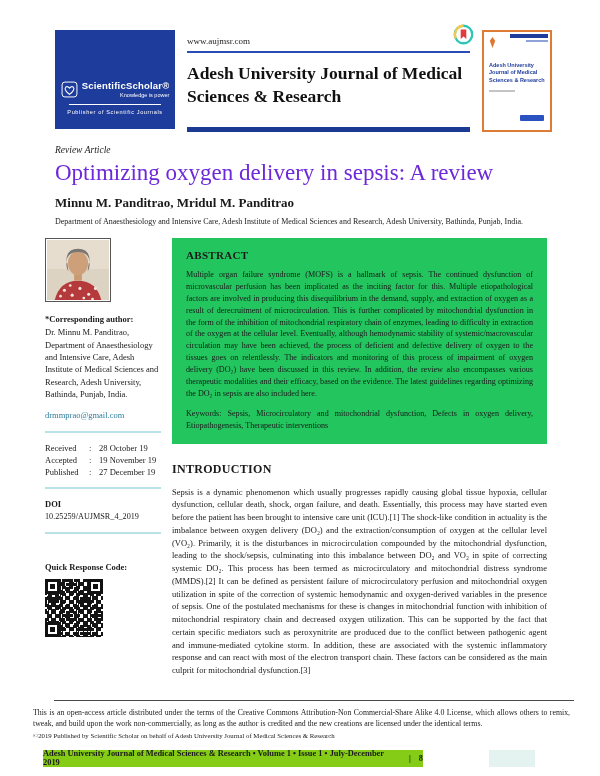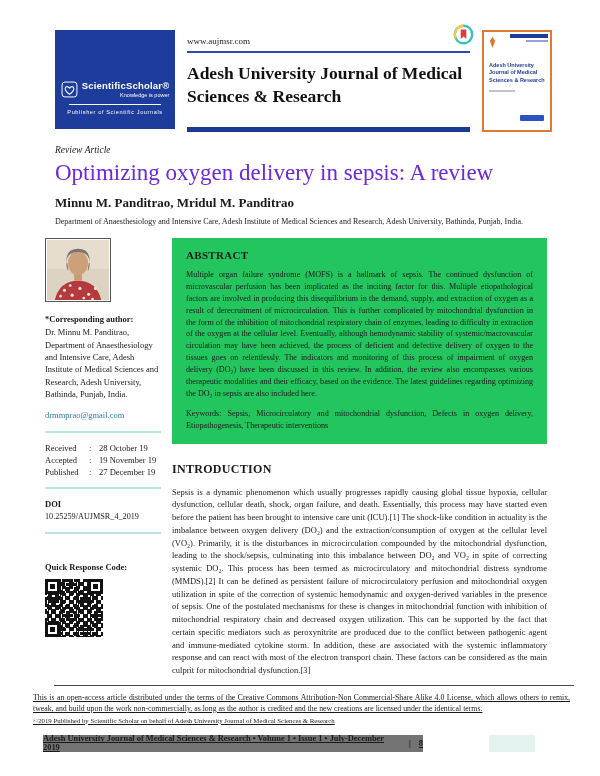--- a/index.html
+++ b/index.html
@@ -68,26 +68,26 @@
   .main-col { flex:1; }
   .abstract-box { background:#22c55e; padding:11px 14px 12px; }
   .abstract-heading { font-size:11px; font-weight:bold; letter-spacing:.3px; }
   .abstract-text { font-size:8.1px; line-height:1.47; text-align:justify; margin-top:8px; }
   .keywords-line { font-size:8.1px; line-height:1.47; margin-top:8px; text-align:justify; }
   .keywords-label { font-weight:normal; }
   .intro-heading { font-size:12px; font-weight:bold; margin-top:18px; letter-spacing:.3px; }
   .para { font-size:8.5px; line-height:1.5; text-align:justify; margin-top:9px; }
 
   
-  .foot { margin-top:1px;text-decoration:underline; }
+  .foot { margin-top:16px; }
   .foot-rule { height:1px; background:#4a4a4a; margin:0 26px 0 54px; }
   .license { font-size:7.8px; line-height:1.4; margin:7px 30px 0 33px; text-align:justify; }
   .copyright { font-size:6.8px; margin:2px 30px 0 33px; }
   .bar-row { display:flex; margin:11px 0 0 43px; align-items:center; }
-  .journal-bar { width:380px; height:17px; background:#737373; display:flex; align-items:center;
+  .journal-bar { width:380px; height:17px; background:#84cc16; display:flex; align-items:center;
                  justify-content:center; gap:8px; font-size:8.4px; font-weight:bold; }
   .journal-bar .pipe { font-weight:bold; }
   .bar-stub { width:46px; height:17px; background:#e4f3f0; margin-left:66px; }
 </style>
 </head>
 <body>
 
 <div class="page">
 
   <header class="masthead">

